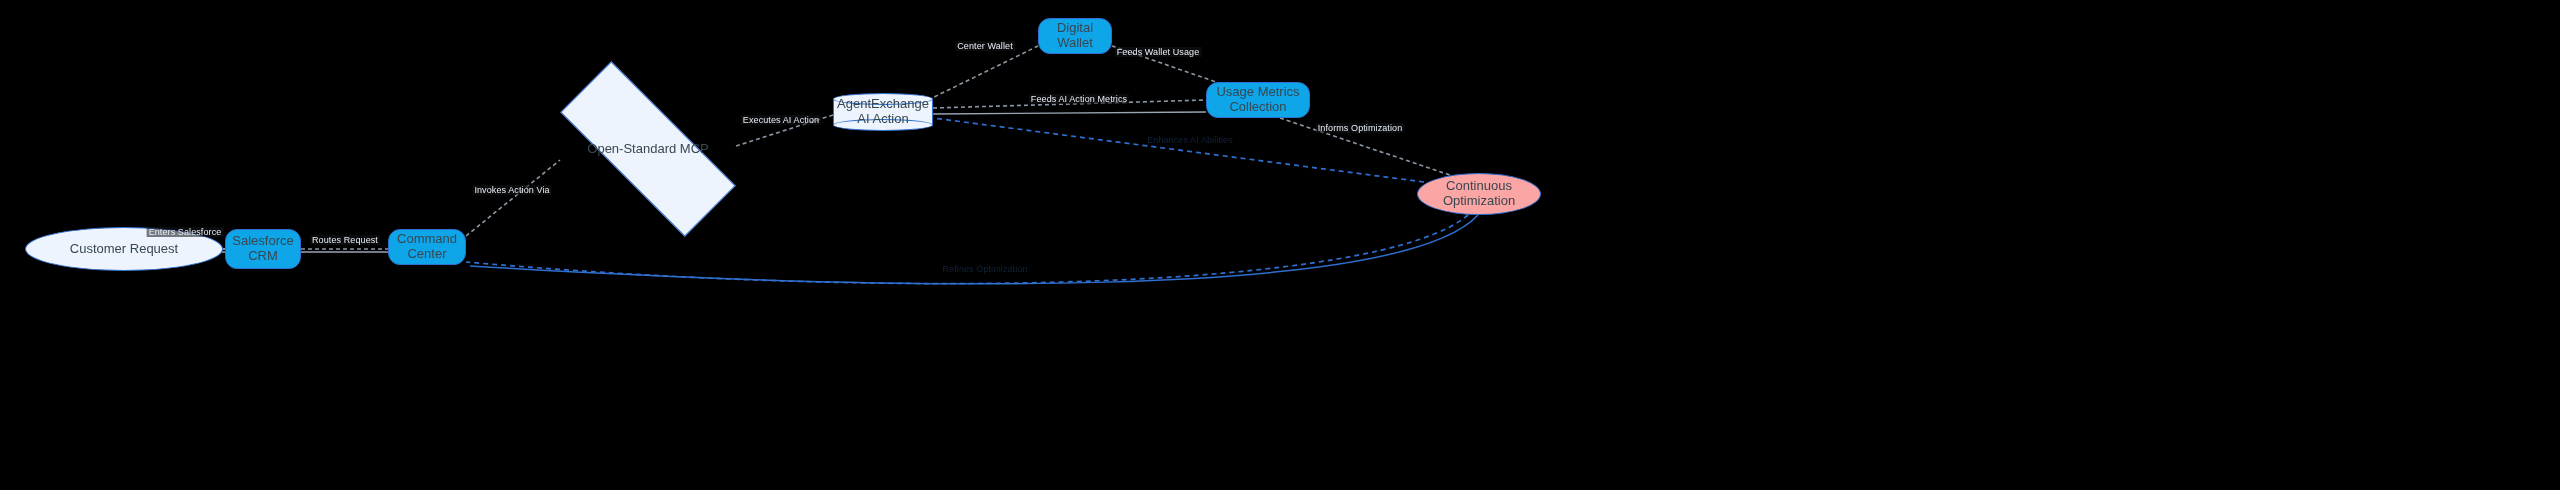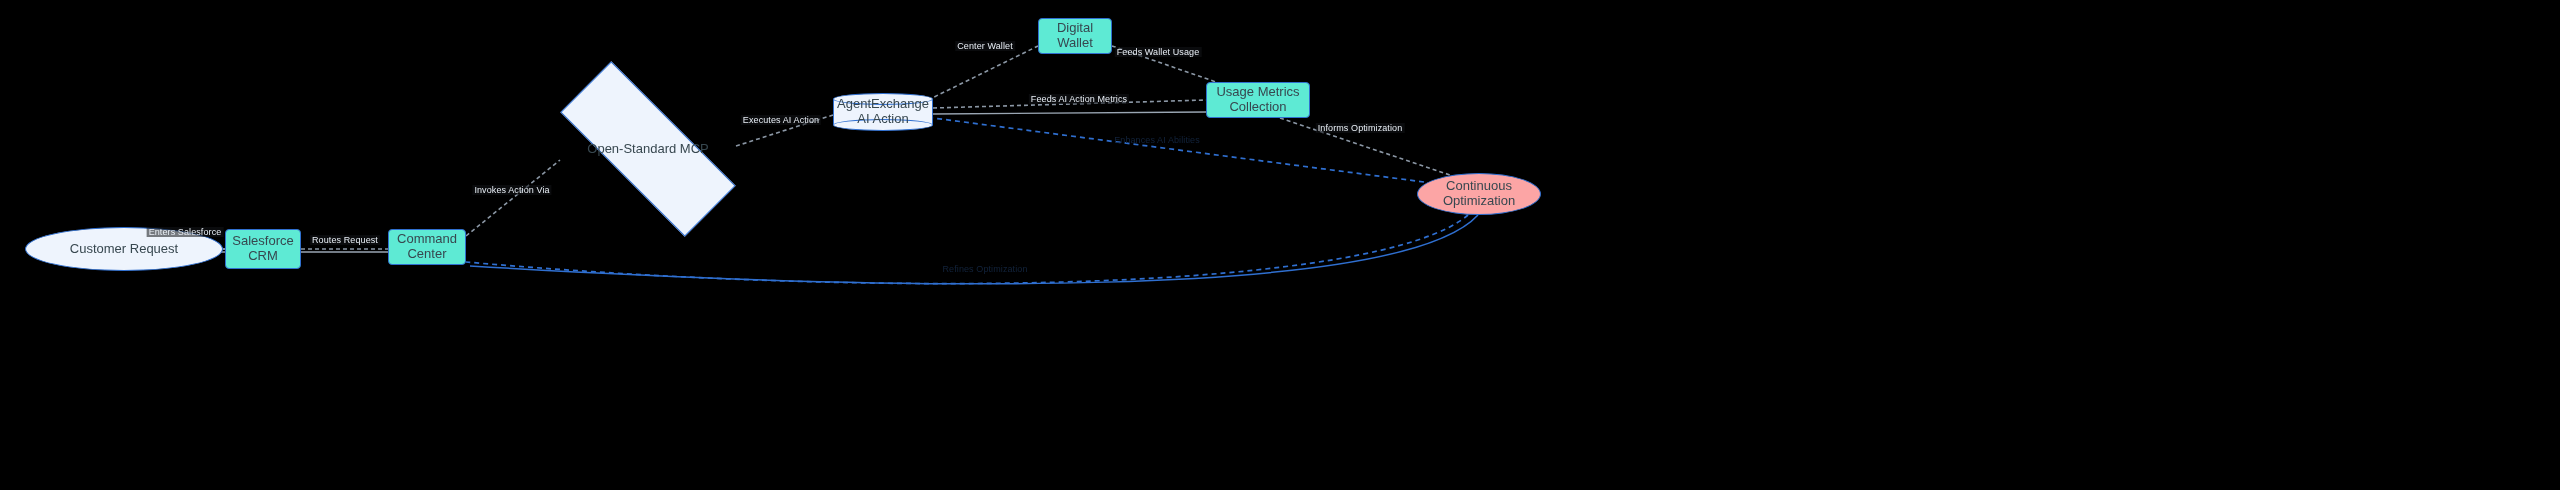--- a/index.html
+++ b/index.html
@@ -4,21 +4,21 @@
 <style>
   html,body{margin:0;padding:0;background:#000;}
   #stage{position:relative;width:2560px;height:490px;background:#000;overflow:hidden;
          font-family:"Liberation Sans",sans-serif;}
   svg.layer{position:absolute;inset:0;width:2560px;height:490px;}
 
   .node{position:absolute;box-sizing:border-box;display:flex;align-items:center;
         justify-content:center;text-align:center;color:#37474f;font-size:13px;
         line-height:1.15;z-index:3;}
 
-  .n-rect{background:#5eead4;border:1.6px solid #2f6fd0;border-radius:4px;}
+  .n-rect{background:#0ea5e9;border:1.6px solid #2f6fd0;border-radius:12px;}
   .n-ellipse{background:#eef4fd;border:1.8px solid #2f6fd0;border-radius:50%;}
   .n-circle{background:#fca5a5;border:1.8px solid #2f6fd0;border-radius:50%;}
 
   .n-diamond{background:transparent;border:none;}
   .n-diamond .dia-bg{position:absolute;inset:0;background:#eef4fd;
         border:1.8px solid #2f6fd0;transform:rotate(45deg);}
   .n-diamond .dia-txt{position:relative;z-index:2;}
 
   .n-cyl{background:transparent;border:none;}
   .n-cyl .cyl-body{position:absolute;left:0;right:0;top:6px;bottom:6px;
@@ -103,16 +103,16 @@
   </div>
 
   <div class="elabel" style="left:185px;top:232px;">Enters Salesforce</div>
   <div class="elabel" style="left:345px;top:240px;">Routes Request</div>
   <div class="elabel" style="left:512px;top:190px;">Invokes Action Via</div>
   <div class="elabel" style="left:781px;top:120px;">Executes AI Action</div>
   <div class="elabel" style="left:985px;top:46px;">Center Wallet</div>
   <div class="elabel" style="left:1158px;top:52px;">Feeds Wallet Usage</div>
   <div class="elabel" style="left:1079px;top:99px;">Feeds AI Action Metrics</div>
   <div class="elabel" style="left:1360px;top:128px;">Informs Optimization</div>
-  <div class="elabel dark" style="left:1157px;top:140px;">Enhances AI Abilities</div>
+  <div class="elabel dark" style="left:1190px;top:140px;">Enhances AI Abilities</div>
   <div class="elabel dark" style="left:985px;top:269px;">Refines Optimization</div>
 
 </div>
 
 </body></html>

